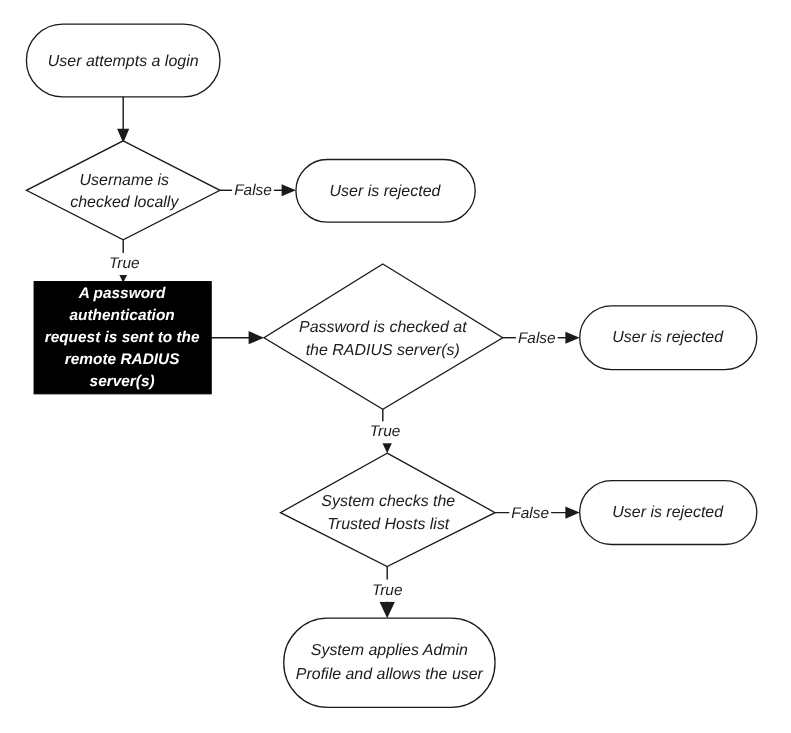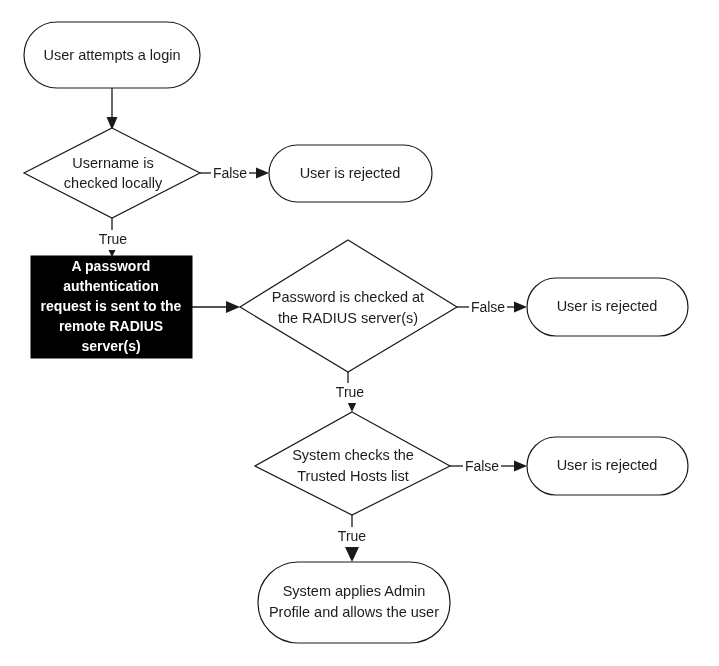--- a/index.html
+++ b/index.html
@@ -10,20 +10,21 @@
   body {
     width: 719px;
     height: 666px;
     font-family: "Liberation Sans", sans-serif;
     overflow: hidden;
   }
   #flow-root {
     position: relative;
     width: 719px;
     height: 666px;
+    font-style: italic;
   }
   svg.flow-canvas {
     position: absolute;
     top: 0;
     left: 0;
     width: 719px;
     height: 666px;
     display: block;
   }
   .shape-stroke {

